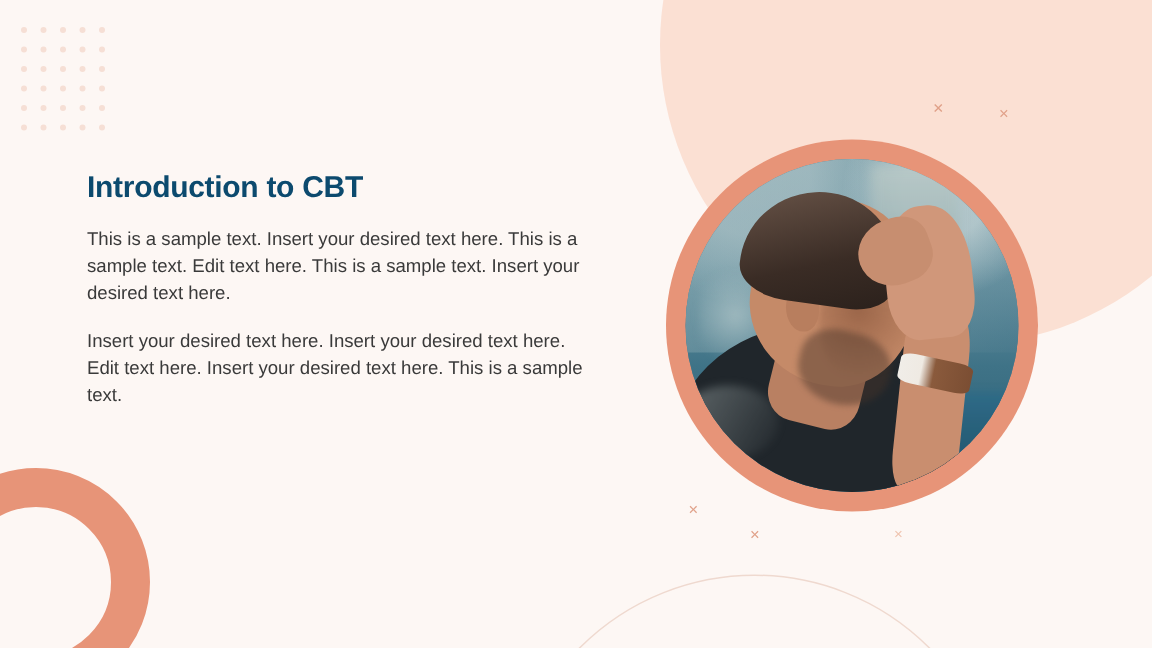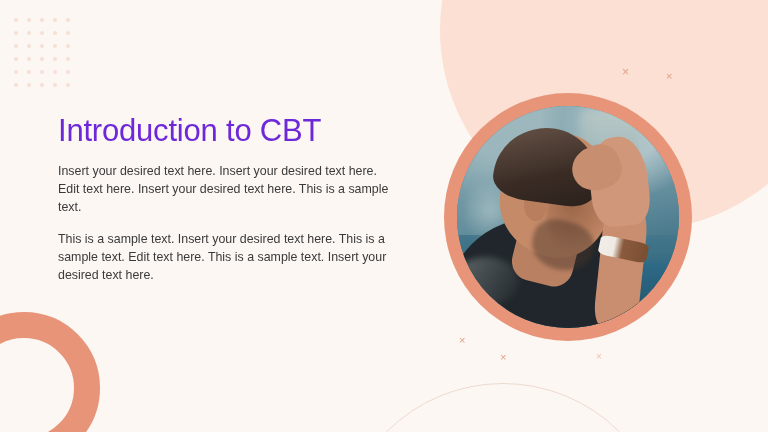--- a/index.html
+++ b/index.html
@@ -86,23 +86,23 @@
 
   
   .text-col {
     position: absolute;
     left: 58px;
     top: 114px;
     width: 340px;
   }
   .slide-title {
     margin: 0 0 14px 0;
-    font-size: 31px;
-    font-weight: normal;
-    color: #6d28d9;
+    font-size: 20px;
+    font-weight: bold;
+    color: #0c4a6e;
     letter-spacing: -0.2px;
     line-height: 1.1;
   }
   .para {
     margin: 0 0 14px 0;
     font-size: 12.4px;
     line-height: 18px;
     color: #3A3A3A;
   }
   .para:last-child { margin-bottom: 0; }
@@ -331,22 +331,22 @@
   </div>
 
   <span class="xmark x1">×</span>
   <span class="xmark x2">×</span>
   <span class="xmark x3">×</span>
   <span class="xmark x4">×</span>
   <span class="xmark x5">×</span>
 
   <div class="text-col">
     <h1 class="slide-title">Introduction to CBT</h1>
+    <p class="para">This is a sample text. Insert your desired text here. This is a sample text. Edit text here. This is a sample text. Insert your desired text here.</p>
     <p class="para">Insert your desired text here. Insert your desired text here. Edit text here. Insert your desired text here. This is a sample text.</p>
-    <p class="para">This is a sample text. Insert your desired text here. This is a sample text. Edit text here. This is a sample text. Insert your desired text here.</p>
   </div>
 
   <div class="photo-frame">
     <div class="photo-clip" title="Man with hand on forehead looking distressed">
       <div class="ph-bg"></div>
       <div class="ph-bg2"></div>
       <div class="ph-bldg"></div>
       <div class="ph-light"></div>
       <div class="ph-car"></div>
       <div class="ph-shirt"></div>

